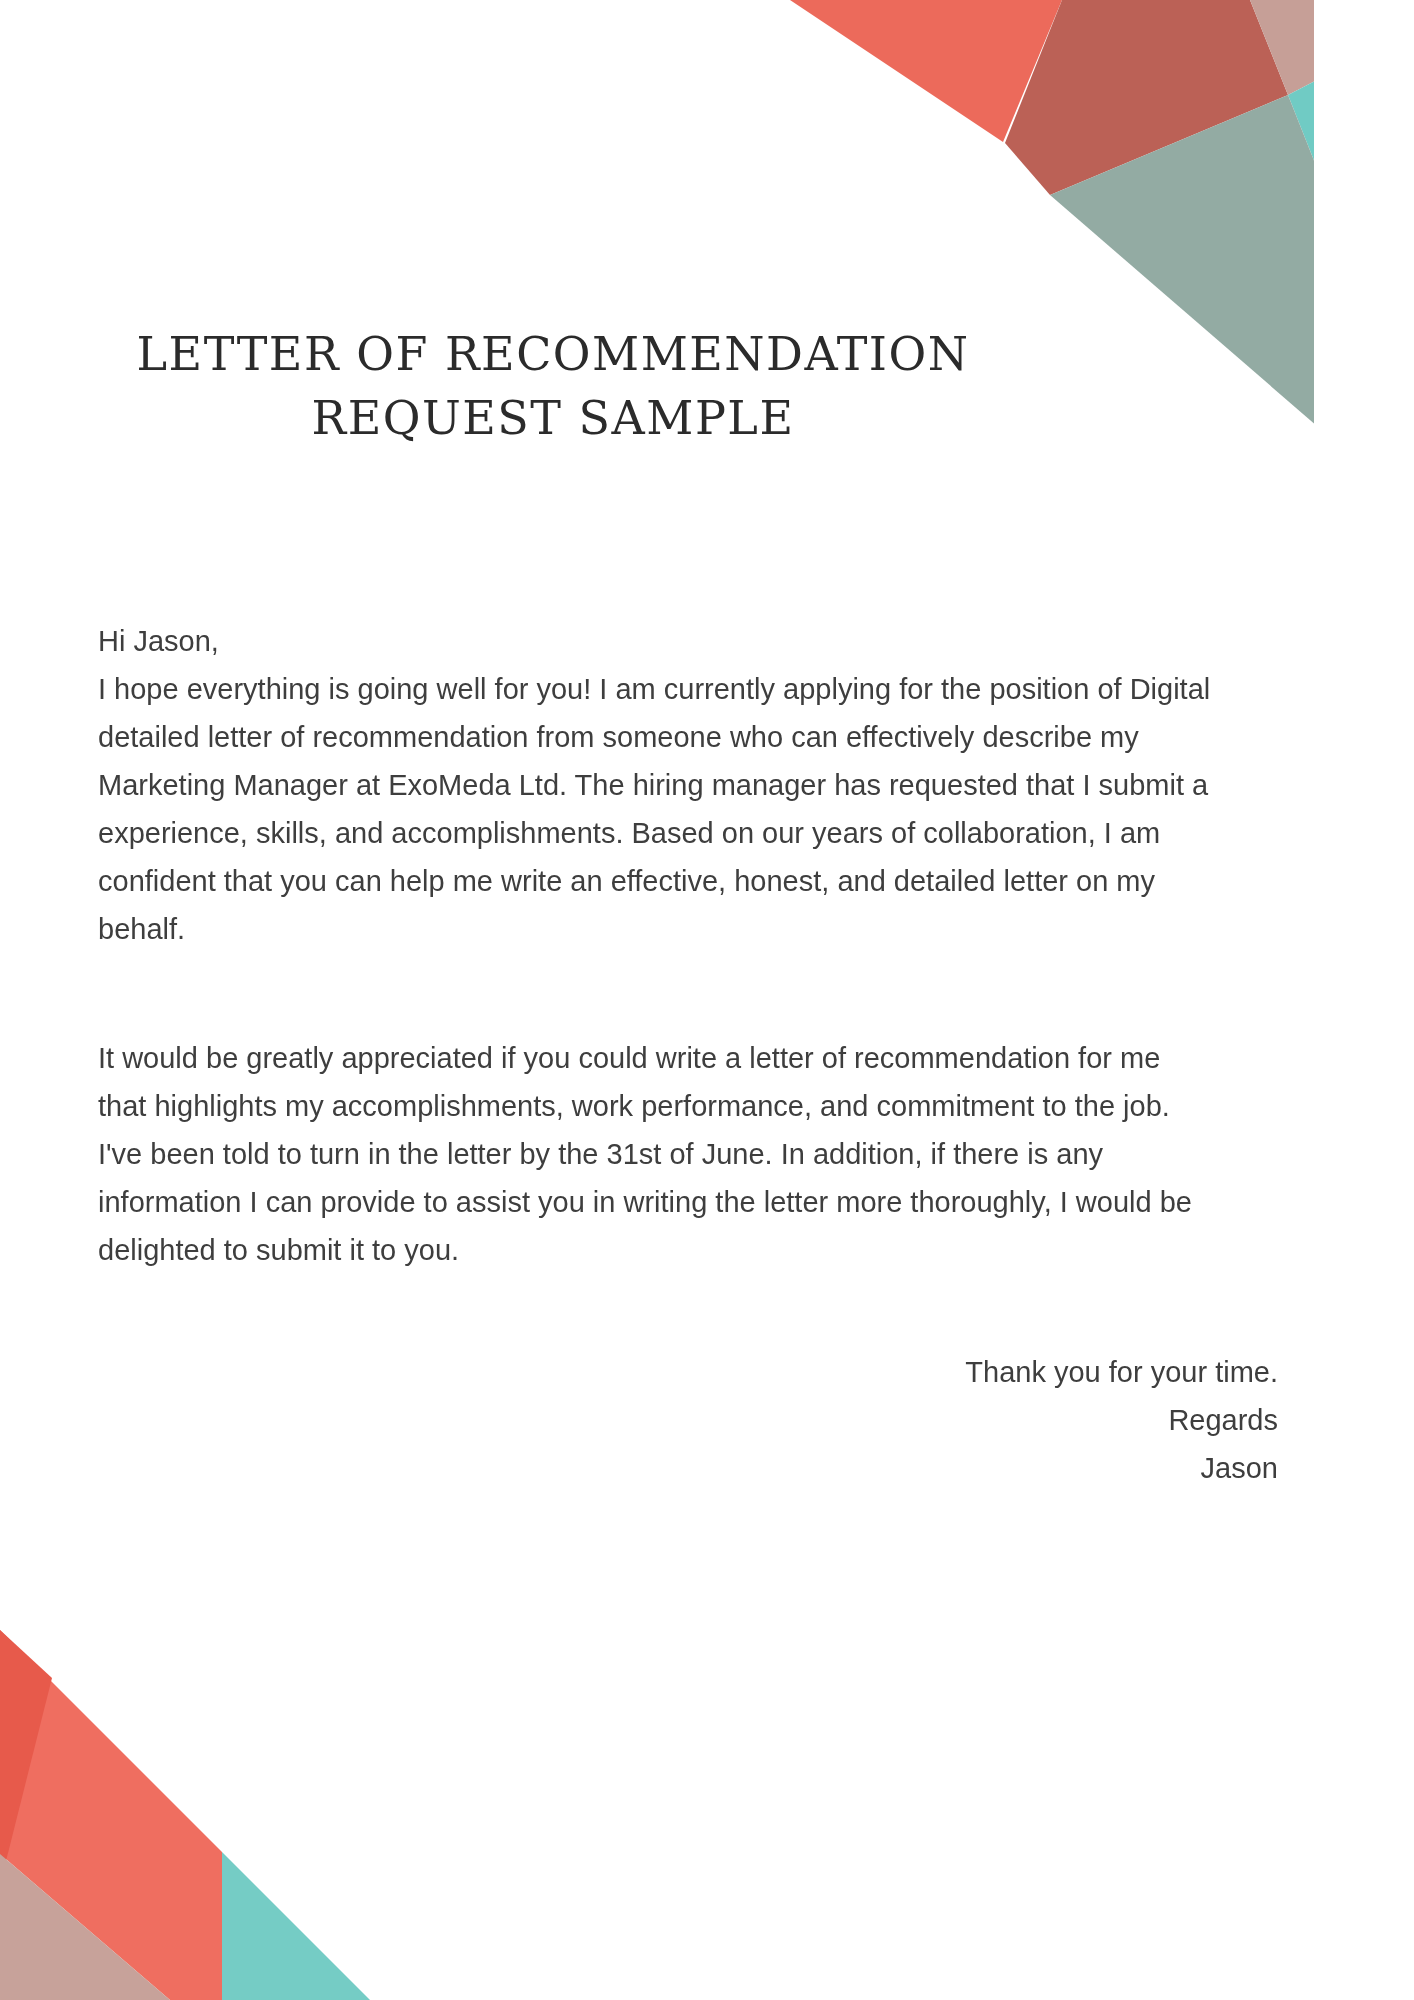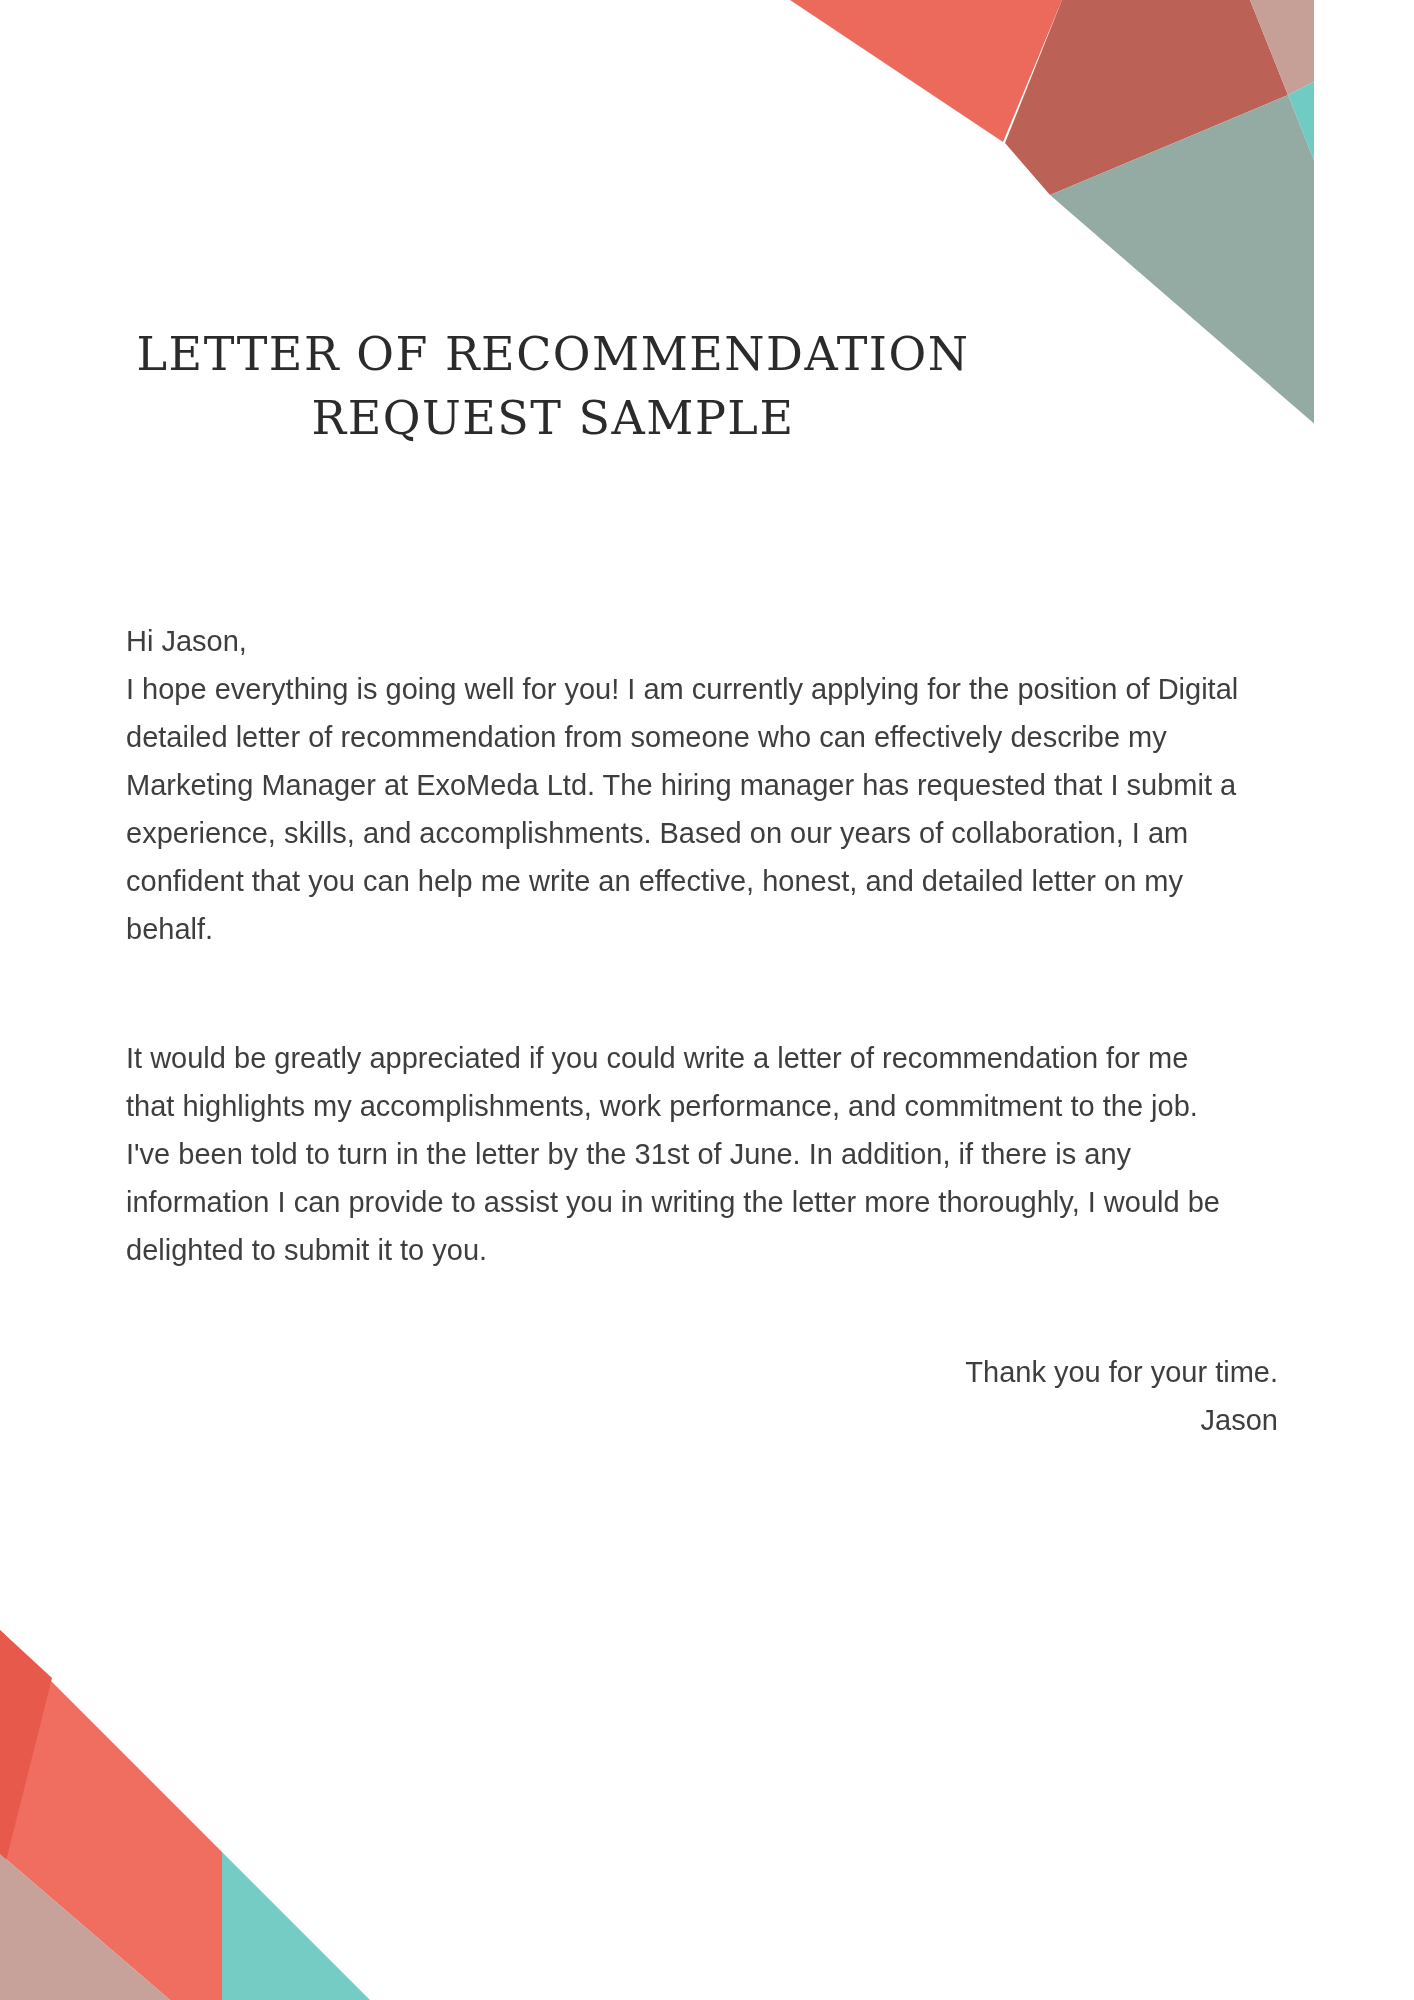--- a/index.html
+++ b/index.html
@@ -42,21 +42,20 @@
     left: 98px;
     width: 1180px;
     font-family: "Liberation Sans", sans-serif;
     font-size: 29px;
     line-height: 48px;
     color: #3e3e3e;
     font-weight: 400;
   }
   .letter-paragraph .line {
     white-space: nowrap;
-    margin-left: 28px;
   }
   #para-1 { top: 617px; }
   #para-2 { top: 1034px; }
   #para-3 { top: 1348px; text-align: right; }
 </style>
 </head>
 <body>
 
 <div class="page">
 
@@ -90,16 +89,17 @@
   <div id="para-2" class="letter-paragraph">
       <div class="line">It would be greatly appreciated if you could write a letter of recommendation for me</div>
       <div class="line">that highlights my accomplishments, work performance, and commitment to the job.</div>
       <div class="line">I've been told to turn in the letter by the 31st of June. In addition, if there is any</div>
       <div class="line">information I can provide to assist you in writing the letter more thoroughly, I would be</div>
       <div class="line">delighted to submit it to you.</div>
     </div>
 
   <div id="para-3" class="letter-paragraph">
       <div class="line">Thank you for your time.</div>
+      <div class="line">Regards</div>
       <div class="line">Jason</div>
     </div>
 
 </div>
 
 </body></html>

